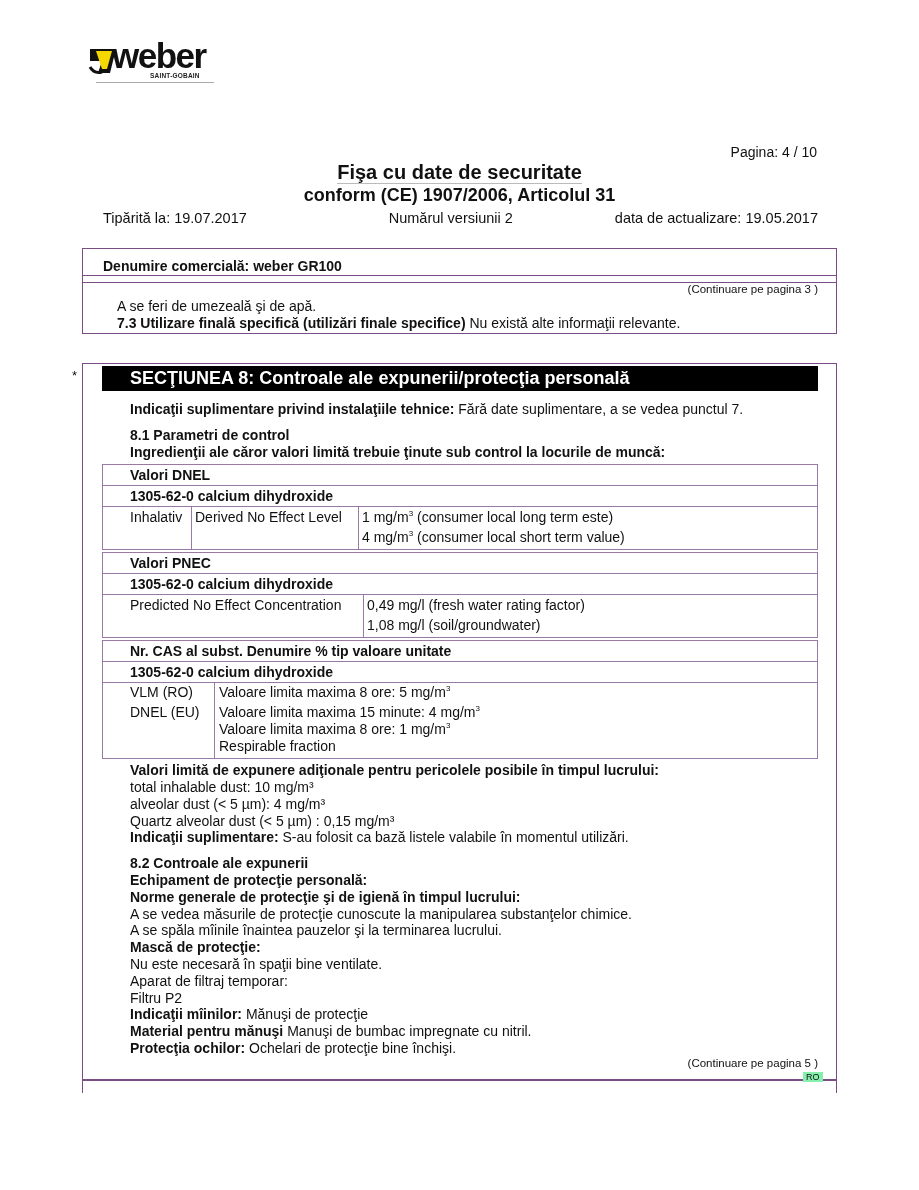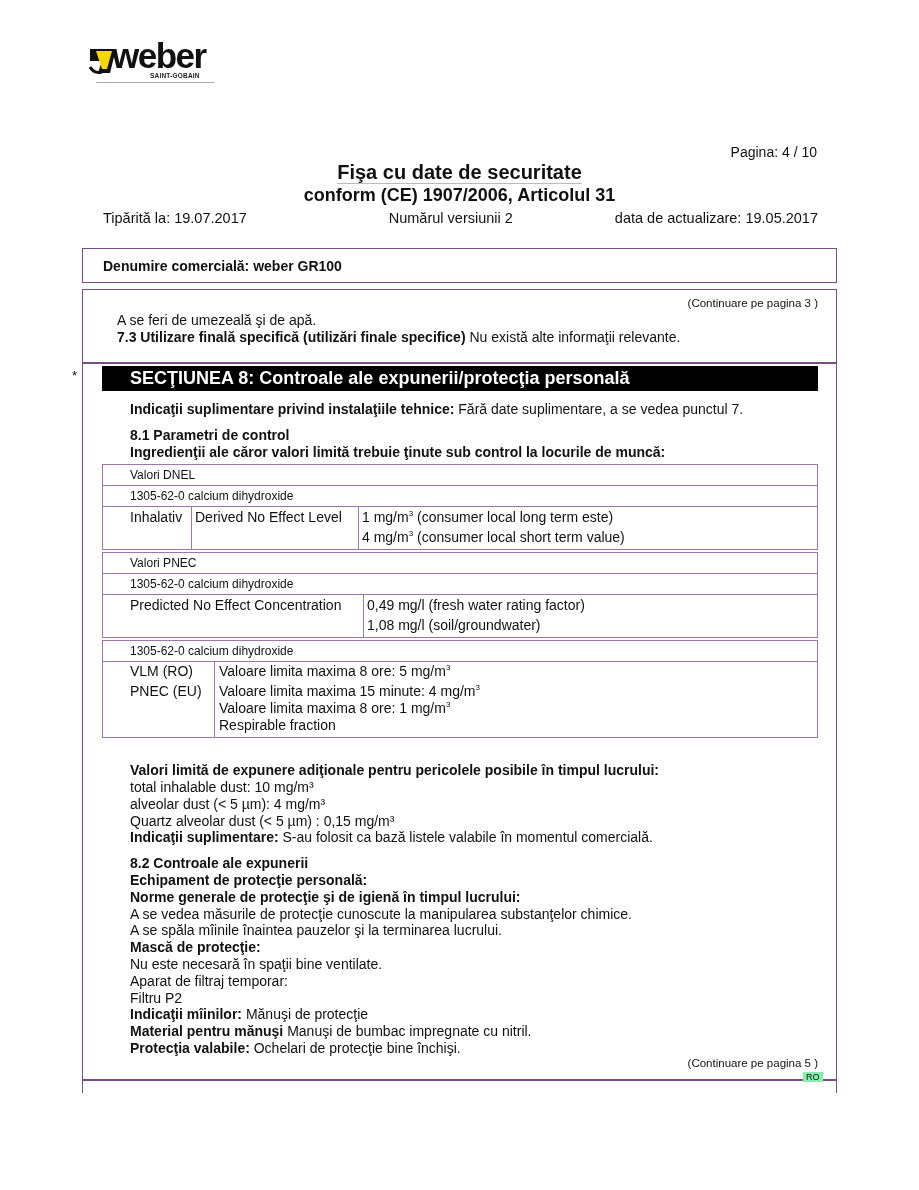--- a/index.html
+++ b/index.html
@@ -18,38 +18,38 @@
   .page-no { right: 102px; top: 144px; font-size: 14px; margin-left: 24px; }
   .title { left: 0; width: 919px; top: 161px; text-align: center; font-size: 20px; font-weight: bold; }
   .title span { border-bottom: 1.5px solid #bbb; }
   .subtitle { left: 0; width: 919px; top: 185px; text-align: center; font-size: 18px; font-weight: bold; }
   .meta-row { left: 103px; width: 715px; top: 210px; display: flex; justify-content: space-between; font-size: 14.5px; }
 
   .box { position: absolute; border: 1.5px solid #7a4d85; left: 82px; width: 755px; margin-top: 13px; }
   .box-name { top: 235px; height: 35px; }
   .box-name .txt { position: absolute; left: 20px; top: 9px; font-weight: bold; font-size: 14px; }
 
-  .box-prev { top: 276px; height: 74px; }
+  .box-prev { top: 262px; height: 59px; }
   .cont { position: absolute; right: 18px; font-size: 11.5px; }
   .box-prev .line1 { position: absolute; left: 34px; top: 22px; font-size: 14px; }
   .box-prev .line2 { position: absolute; left: 34px; top: 39px; font-size: 14px; text-align: right; }
 
   .box-main { top: 350px; height: 730px; border-bottom: none; }
   .bottom-line { left: 82px; top: 1079px; width: 755px; height: 1.5px; background: #7a4d85; }
   .ro-label { left: 803px; top: 1072px; font-size: 9px; background: #86efac; padding: 0 3px; }
   .asterisk { left: 72px; top: 368px; font-size: 13px; }
 
   .section-bar { left: 102px; top: 366px; width: 716px; height: 25px; background: #000; color: #fff; font-weight: bold; font-size: 18px; padding-left: 28px; line-height: 25px; }
 
   .txtline { position: absolute; left: 130px; font-size: 14px; white-space: nowrap; }
 
   .tbl { position: absolute; left: 102px; width: 716px; border: 1px solid #9a7aa5; }
   .tbl .row { position: relative; border-bottom: 1px solid #9a7aa5; height: 21px; }
   .tbl .row:last-child { border-bottom: none; }
-  .tbl .hdr { font-weight: normal; padding-left: 27px; line-height: 20px; font-size: 12px; }
+  .tbl .hdr { font-weight: bold; padding-left: 27px; line-height: 20px; font-size: 14px; }
   .cell { position: absolute; top: 0; bottom: 0; font-size: 14px; }
   .vline { position: absolute; top: 0; bottom: 0; width: 1px; background: #9a7aa5; }
   .sup { font-size: 8px; vertical-align: super; line-height: 0; }
 </style>
 </head>
 <body>
 
 <div class="abs logo">
   <svg class="logo-mark" viewBox="0 0 30 28">
     <polygon points="2,2 28,2 22,26 10,26 14,14 2,14" fill="#111"></polygon>
@@ -109,44 +109,45 @@
   <div class="row hdr">1305-62-0 calcium dihydroxide</div>
   <div class="row" style="height:42px">
     <div class="cell" style="left:27px;top:2px">Predicted No Effect Concentration</div>
     <div class="vline" style="left:260px"></div>
     <div class="cell" style="left:264px;top:2px">0,49 mg/l (fresh water rating factor)</div>
     <div class="cell" style="left:264px;top:22px">1,08 mg/l (soil/groundwater)</div>
   </div>
 </div>
 
 <div class="tbl" style="top:640px">
+  <div class="row hdr">Nr. CAS al subst. Denumire % tip valoare unitate</div>
   <div class="row hdr">1305-62-0 calcium dihydroxide</div>
   <div class="row" style="height:75px">
     <div class="cell" style="left:27px;top:1px">VLM (RO)</div>
-    <div class="cell" style="left:27px;top:21px">PNEC (EU)</div>
+    <div class="cell" style="left:27px;top:21px">DNEL (EU)</div>
     <div class="vline" style="left:111px"></div>
     <div class="cell" style="left:116px;top:1px"><span>Valoare limita maxima 8 ore: 5 mg/m</span><span class="sup">3</span></div>
     <div class="cell" style="left:116px;top:21px"><span>Valoare limita maxima 15 minute: 4 mg/m</span><span class="sup">3</span></div>
     <div class="cell" style="left:116px;top:38px"><span>Valoare limita maxima 8 ore: 1 mg/m</span><span class="sup">3</span></div>
     <div class="cell" style="left:116px;top:55px">Respirable fraction</div>
   </div>
 </div>
 
 <div class="txtline b" style="top:762px">Valori limită de expunere adiţionale pentru pericolele posibile în timpul lucrului:</div>
 <div class="txtline" style="top:779px; left:130px">total inhalable dust: 10 mg/m³</div>
 <div class="txtline" style="top:796px">alveolar dust (&lt; 5 µm): 4 mg/m³</div>
 <div class="txtline" style="top:813px">Quartz alveolar dust (&lt; 5 µm) : 0,15 mg/m³</div>
-<div class="txtline" style="top:829px"><span class="b">Indicaţii suplimentare:</span><span> S-au folosit ca bază listele valabile în momentul comercială.</span></div>
+<div class="txtline" style="top:829px"><span class="b">Indicaţii suplimentare:</span><span> S-au folosit ca bază listele valabile în momentul utilizări.</span></div>
 
 <div class="txtline b" style="top:855px">8.2 Controale ale expunerii</div>
 <div class="txtline b" style="top:872px">Echipament de protecţie personală:</div>
 <div class="txtline b" style="top:889px">Norme generale de protecţie şi de igienă în timpul lucrului:</div>
 <div class="txtline" style="top:906px">A se vedea măsurile de protecţie cunoscute la manipularea substanţelor chimice.</div>
 <div class="txtline" style="top:922px">A se spăla mîinile înaintea pauzelor şi la terminarea lucrului.</div>
 <div class="txtline b" style="top:939px">Mască de protecţie:</div>
 <div class="txtline" style="top:956px">Nu este necesară în spaţii bine ventilate.</div>
 <div class="txtline" style="top:973px">Aparat de filtraj temporar:</div>
 <div class="txtline" style="top:990px">Filtru P2</div>
 <div class="txtline" style="top:1006px"><span class="b">Indicaţii mîinilor:</span><span> Mănuşi de protecţie</span></div>
 <div class="txtline" style="top:1023px"><span class="b">Material pentru mănuşi</span><span> Manuşi de bumbac impregnate cu nitril.</span></div>
-<div class="txtline" style="top:1040px"><span class="b">Protecţia valabile:</span><span> Ochelari de protecţie bine închişi.</span></div>
+<div class="txtline" style="top:1040px"><span class="b">Protecţia ochilor:</span><span> Ochelari de protecţie bine închişi.</span></div>
 
 <div class="abs" style="right:101px; top:1057px; font-size:11.5px;">(Continuare pe pagina 5 )</div>
 
 </body></html>

